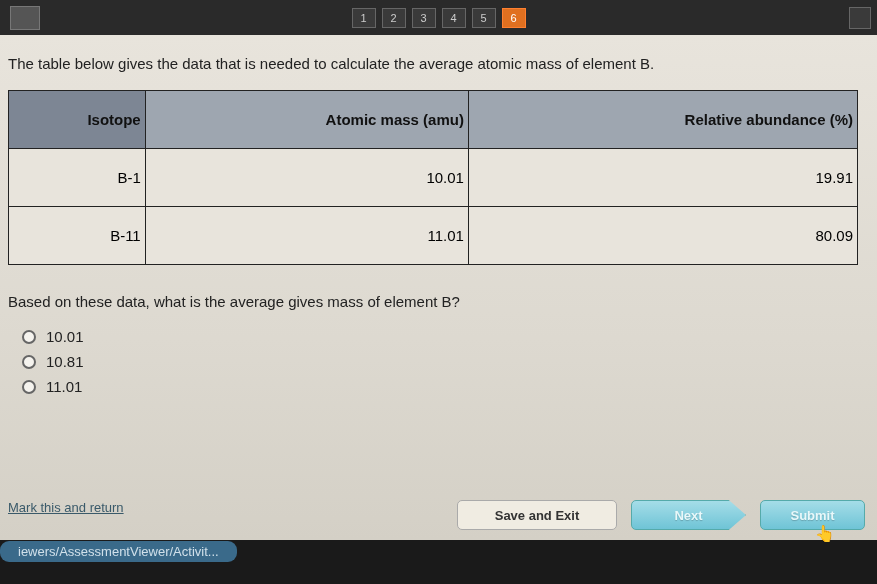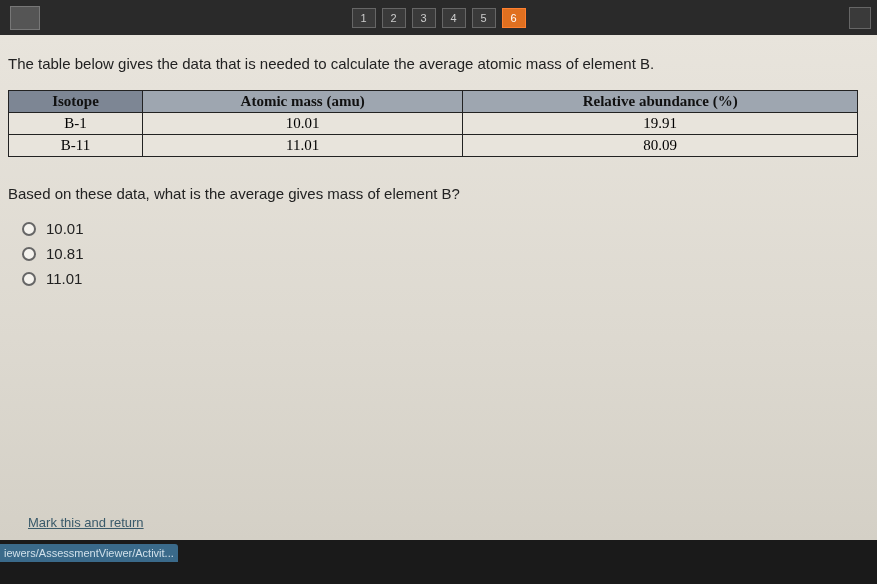--- a/index.html
+++ b/index.html
@@ -58,24 +58,23 @@
     color: #222;
     margin-bottom: 18px;
   }
   table.data {
     border-collapse: collapse;
     width: 850px;
     font-size: 15px;
   }
   table.data th, table.data td {
     border: 1px solid #222;
-    text-align: center;
-    padding: 2px 4px;
+    text-align: right;
+    padding: 20px 4px;
     background: #e8e4dc;
-    font-family: Liberation Serif, serif;
   }
   table.data th {
     background: #9ea6b0;
     font-weight: bold;
     color: #111;
   }
   table.data th:first-child { background: #7d8694; }
 
   .question {
     margin-top: 28px;
@@ -102,21 +101,20 @@
     background: #f5f3ee;
   }
 
   .footer {
     position: absolute;
     bottom: 10px;
     left: 8px;
     right: 12px;
     display: flex;
     align-items: flex-start;
-    margin-left: 20px;
   }
   .mark-link {
     font-size: 13px;
     color: #3a5a6a;
     text-decoration: underline;
     cursor: pointer;
   }
   .footer-right {
     margin-left: auto;
     display: flex;
@@ -168,23 +166,24 @@
 
   .statusbar {
     height: 22px;
     background: #1a1a1a;
     display: flex;
     align-items: flex-end;
   }
   .status-tab {
     background: #3a6a8a;
     color: #d0e0ea;
-    font-size: 11px;
-    padding: 3px 4px;
+    font-size: 13px;
+    padding: 3px 18px;
     border-top-right-radius: 3px;
+    border-radius: 9px;
   }
 </style>
 </head>
 <body>
 
 <div class="topbar">
   <div class="topbar-left"></div>
   <div class="nav-center" id="navCenter">
       <div class="nav-btn">1</div>
       <div class="nav-btn">2</div>
@@ -233,18 +232,24 @@
         <span>10.81</span>
       </div>
       <div class="opt">
         <span class="radio"></span>
         <span>11.01</span>
       </div>
     </div>
 
   <div class="footer">
     <span class="mark-link">Mark this and return</span>
+    <div class="footer-right">
+      <div class="btn btn-save">Save and Exit</div>
+      <div class="btn btn-next">Next</div>
+      <div class="btn btn-submit">Submit</div>
+      <span class="cursor">👆</span>
+    </div>
   </div>
 </div>
 
 <div class="statusbar">
   <div class="status-tab">iewers/AssessmentViewer/Activit...</div>
 </div>
 
 </body></html>

